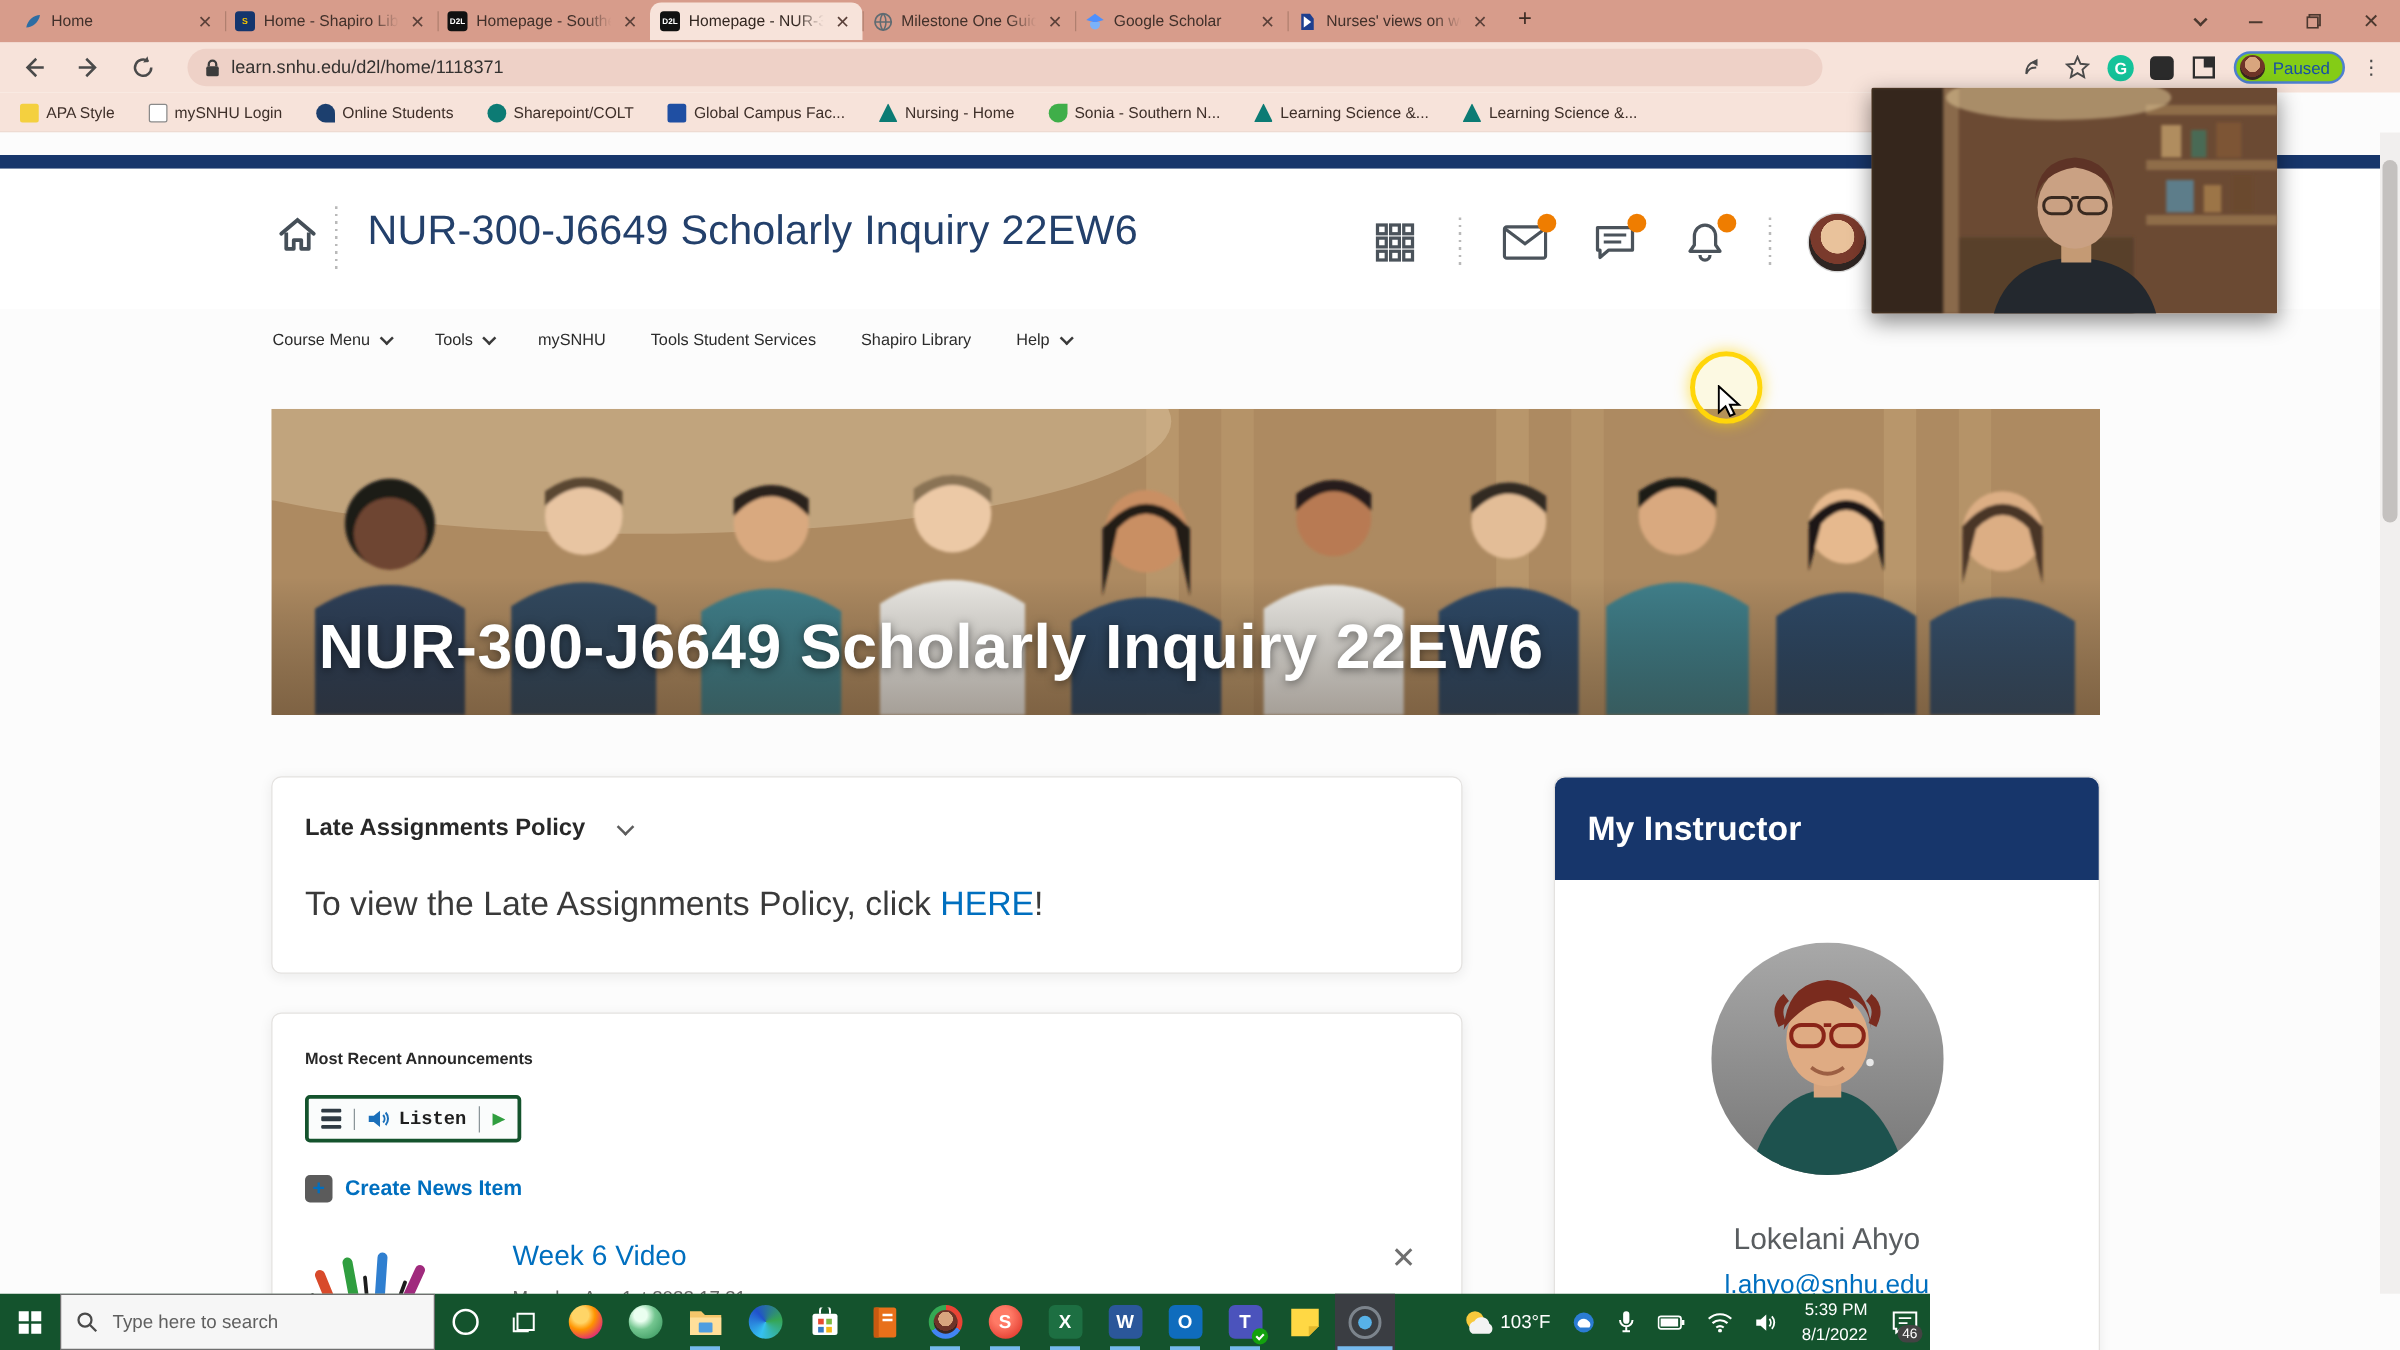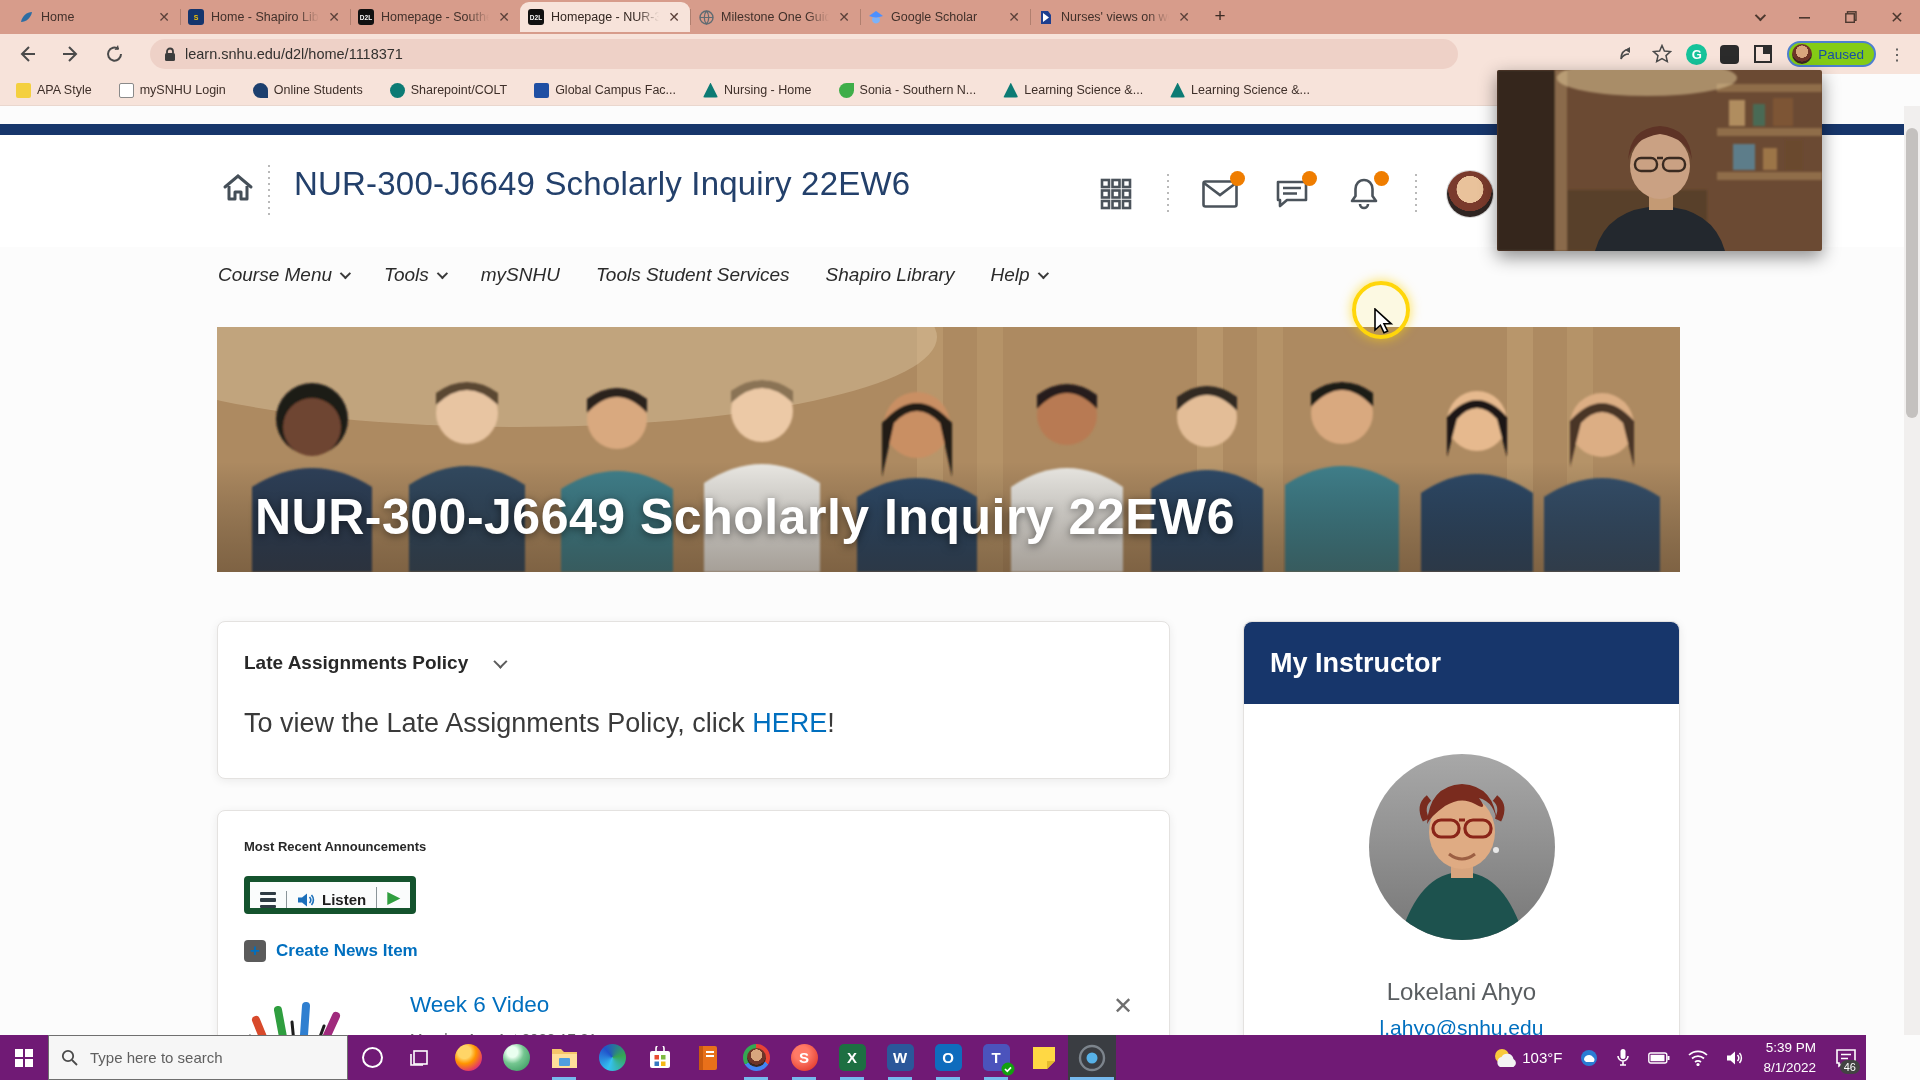--- a/index.html
+++ b/index.html
@@ -45,36 +45,36 @@
   .webpage { position:absolute; top:106px; left:0; width:1570px; height:929px; background:#fcfcfc; }
   .navy-strip { position:absolute; top:18px; left:0; width:1904px; height:11px; background:#17366b; }
   .site-header { position:absolute; top:29px; left:0; width:1904px; height:112px; background:#fff; }
   .home-ic { position:absolute; left:222px; top:38px; color:#454f58; }
   .dotsep { position:absolute; top:30px; width:2px; height:52px; background-image:repeating-linear-gradient(#b9b9b9 0 2px, transparent 2px 6px); }
   .course-title { position:absolute; left:294px; top:30px; font-size:33px; font-weight:500; color:#23406b; letter-spacing:.2px; }
   .hdr-icons { position:absolute; top:36px; left:1095px; display:flex; align-items:center; gap:30px; }
   .hicon { position:relative; width:42px; height:42px; display:flex; align-items:center; justify-content:center; color:#4b535b; }
   .hbadge { position:absolute; top:-2px; right:-4px; width:15px; height:15px; border-radius:50%; background:#ef7d00; }
   .hdr-avatar { width:46px; height:46px; border-radius:50%; background:radial-gradient(circle at 50% 40%, #e9c29b 0 37%, #7a3a2c 38% 60%, #2f2522 61%), linear-gradient(#888,#666); box-shadow:0 0 0 1px #d8d8d8; }
-  .course-nav { position:absolute; top:158px; left:218px; display:flex; align-items:center; gap:36px; font-size:19px; font-weight:500; color:#2b2b2b;font-style:italic; }
+  .course-nav { position:absolute; top:158px; left:218px; display:flex; align-items:center; gap:36px; font-size:13px; font-weight:500; color:#2b2b2b; }
   .course-nav .item { display:flex; align-items:center; gap:8px; }
   .chev { width:8px; height:8px; border-right:2.5px solid #3a3a3a; border-bottom:2.5px solid #3a3a3a; transform:rotate(45deg) translateY(-2px); }
 
   .hero { position:absolute; left:217px; top:221px; width:1463px; height:245px; overflow:hidden; }
   .hero-title { position:absolute; left:38px; bottom:26px; font-size:50px; font-weight:bold; color:#fff; text-shadow:0 2px 8px rgba(0,0,0,.5); letter-spacing:.5px; }
 
   .card { position:absolute; background:#fff; border:1px solid #e4e2e0; border-radius:8px; box-shadow:0 2px 10px rgba(0,0,0,.07); }
   .card1 { left:217px; top:515px; width:953px; height:158px; padding:30px 26px; }
   .card1 .hd { display:flex; align-items:center; gap:26px; font-size:19px; font-weight:600; color:#282828; }
   .card1 .body { margin-top:34px; font-size:27px; color:#3a3a3a; }
   .card1 .body a { color:#006fbf; text-decoration:none; font-weight:500; }
 
   .card2 { left:217px; top:704px; width:953px; height:340px; padding:28px 26px; }
   .card2 .hd { font-size:13px; font-weight:600; color:#282828; }
-  .listen { margin-top:22px; display:inline-flex; height:38px; border:6px solid #14532d; border-radius:4px; background:#fafcfc; align-items:flex-end; overflow:hidden; }
+  .listen { margin-top:22px; display:inline-flex; height:38px; border:3px solid #14532d; border-radius:4px; background:#fafcfc; align-items:center; overflow:hidden;font-family:Liberation Mono, monospace; }
   .listen .seg { display:flex; align-items:center; justify-content:center; padding:0 10px; }
   .listen .seg + .seg { border-left:1px solid #8a9599; }
   .burger { display:flex; flex-direction:column; gap:3px; }
   .burger i { width:16px; height:3.5px; background:#2f3b44; border-radius:1px; }
   .listen-label { font-size:15px; font-weight:600; color:#1e1e1e; margin-left:7px; }
   .playtri { color:#2f9e3f; font-size:17px; }
   .createnews { margin-top:26px; display:flex; align-items:center; gap:10px; }
   .plus-sq { width:22px; height:22px; background:#5b5b5b; border-radius:4px; color:#fff; font-size:16px; font-weight:bold; display:flex; align-items:center; justify-content:center; }
   .createnews span { font-size:17px; font-weight:600; color:#006fbf; }
   .ann-row { margin-top:30px; display:flex; align-items:flex-start; gap:36px; }
@@ -90,21 +90,21 @@
 
   .scrollbar { position:absolute; top:106px; right:0; width:16px; height:929px; background:#f1efee; }
   .scroll-thumb { position:absolute; top:22px; left:2px; width:12px; height:290px; background:#c4c1bf; border-radius:6px; }
 
   
   .webcam { position:absolute; left:1497px; top:70px; width:325px; height:181px; box-shadow:0 6px 18px rgba(0,0,0,.45); border-radius:2px; overflow:hidden; }
   .click-ring { position:absolute; left:1352px; top:281px; width:58px; height:58px; border:4px solid #ffd60a; border-radius:50%; background:rgba(255,230,0,.10); box-shadow:0 0 12px rgba(255,214,10,.7); }
   .cursor { position:absolute; left:1374px; top:308px; }
 
   
-  .taskbar { position:absolute; left:0; top:1035px; width:1866px; height:45px; background:#701a75; display:flex; align-items:center; color:#fff; }
+  .taskbar { position:absolute; left:0; top:1035px; width:1544px; height:45px; background:#14532d; display:flex; align-items:center; color:#fff; }
   .tb-slot { width:48px; height:45px; display:flex; align-items:center; justify-content:center; position:relative; flex:0 0 auto; }
   .tb-underline::after { content:""; position:absolute; bottom:0; left:12px; right:12px; height:3px; background:#76b9ed; }
   .tb-active { background:#3a3d42; }
   .tb-active::after { left:2px; right:2px; }
   .startlogo { display:grid; grid-template-columns:8px 8px; grid-template-rows:8px 8px; gap:2px; }
   .startlogo i { background:#fff; }
   .tb-search { width:300px; height:45px; background:#f6f6f6; border:1px solid #6f6f6f; display:flex; align-items:center; gap:12px; padding-left:12px; color:#5f5f5f; font-size:15px; flex:0 0 auto; }
   .ring { width:21px; height:21px; border:2.5px solid #fff; border-radius:50%; }
   .appic { width:27px; height:27px; border-radius:5px; display:flex; align-items:center; justify-content:center; font-size:15px; font-weight:bold; color:#fff; }
   .tray { margin-left:auto; display:flex; align-items:center; height:45px; }

